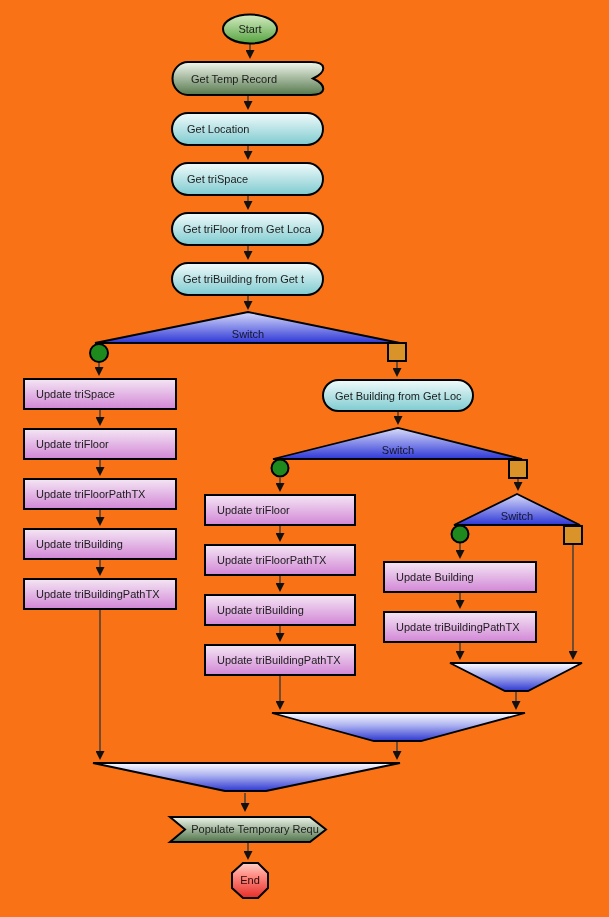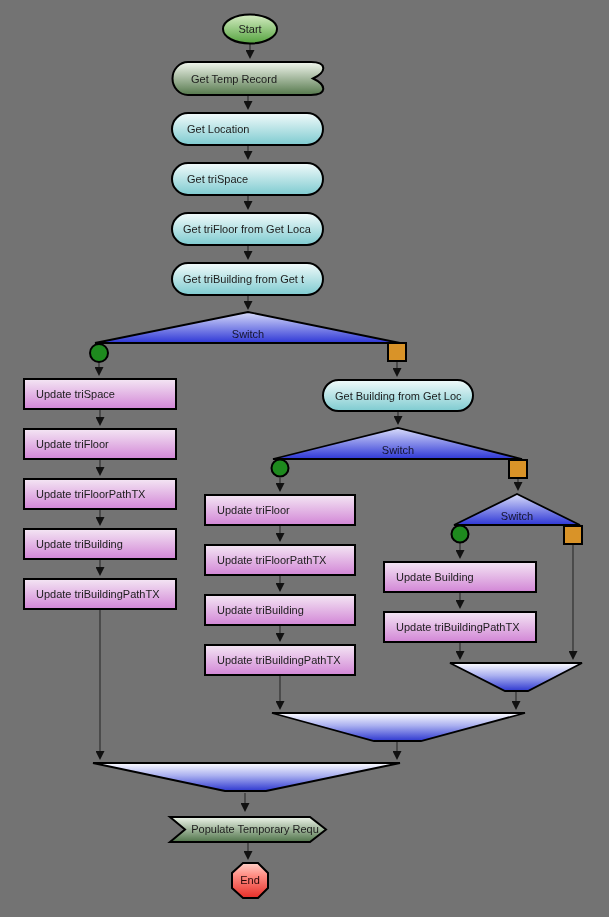--- a/index.html
+++ b/index.html
@@ -1,17 +1,17 @@
 <!DOCTYPE html>
 <html><head>
 <meta charset="utf-8">
 <style>
   html,body{margin:0;padding:0;background:#ffffff;}
   .canvas{
-    width:609px;height:917px;position:relative;background:#737373;
+    width:609px;height:917px;position:relative;background:#f97316;
     font-family:"Liberation Sans", sans-serif;
   }
   svg{display:block;}
   text{
     font-family:"Liberation Sans", sans-serif;
     font-size:11px;
     fill:#1c1c1c;
   }
   .switch-label{fill:#14142e;}
   .end-label{fill:#2a0808;}

